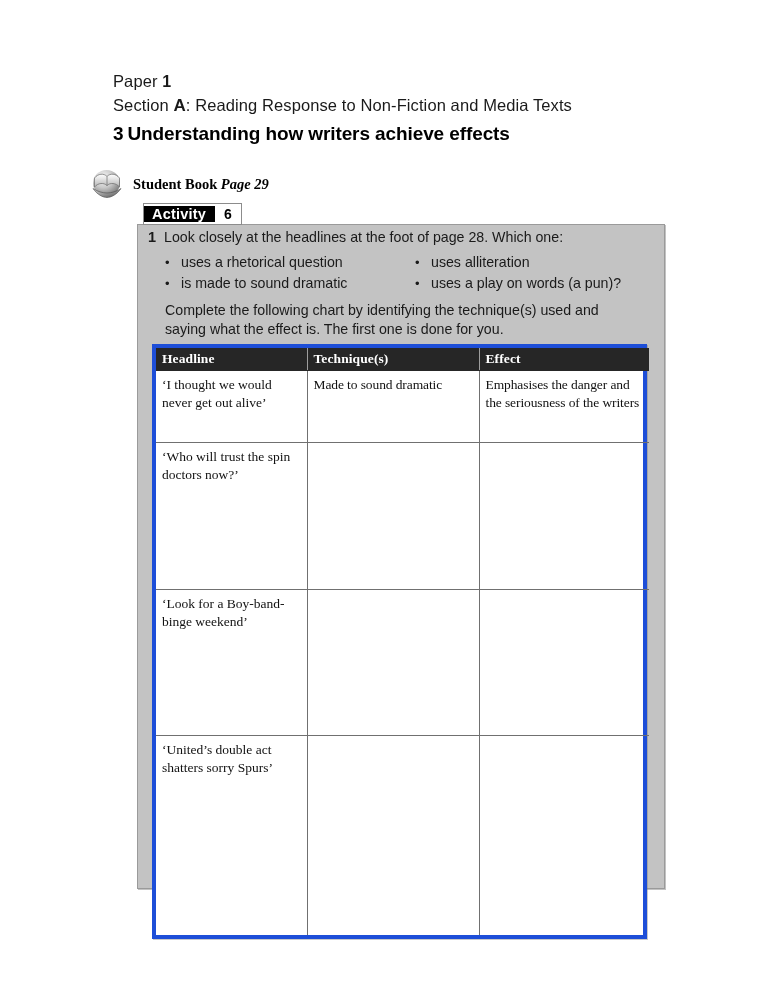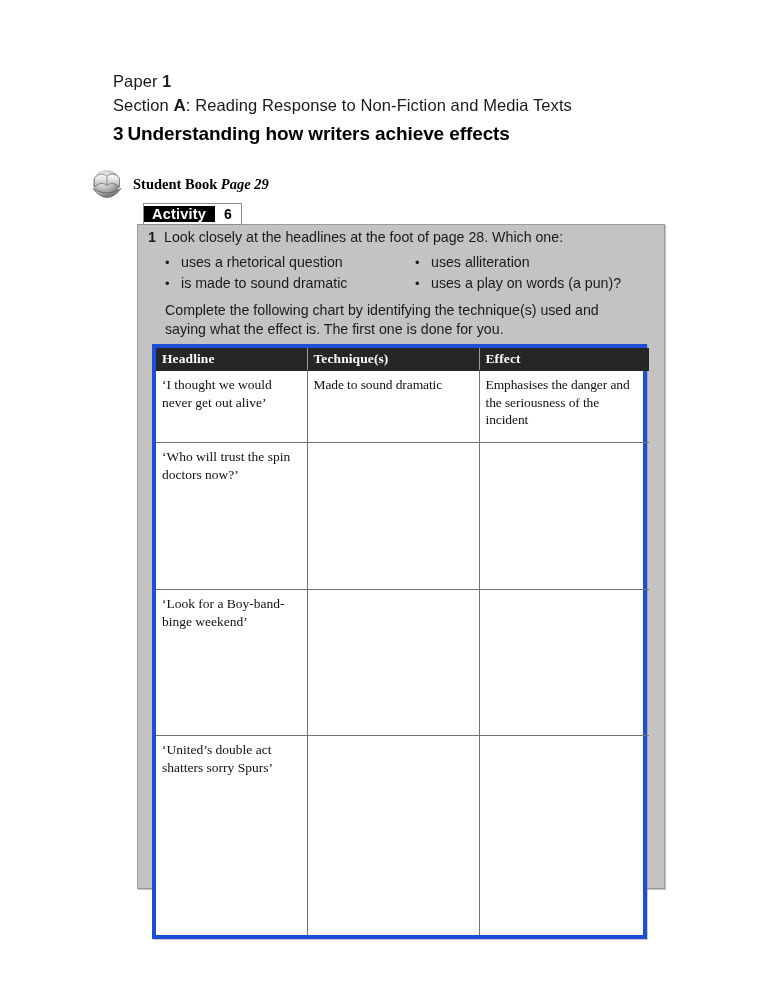--- a/index.html
+++ b/index.html
@@ -335,21 +335,21 @@
       <tr>
         <th>Headline</th>
         <th>Technique(s)</th>
         <th>Effect</th>
       </tr>
     </thead>
     <tbody>
       <tr style="height:72px">
         <td>‘I thought we would never get out alive’</td>
         <td class="ink">Made to sound dramatic</td>
-        <td class="ink">Emphasises the danger and the seriousness of the incident</td>
+        <td class="ink">Emphasises the danger and the seriousness of the writers</td>
       </tr>
       <tr style="height:147px">
         <td>‘Who will trust the spin doctors now?’</td>
         <td></td>
         <td></td>
       </tr>
       <tr style="height:146px">
         <td>‘Look for a Boy-band-binge weekend’</td>
         <td></td>
         <td></td>

